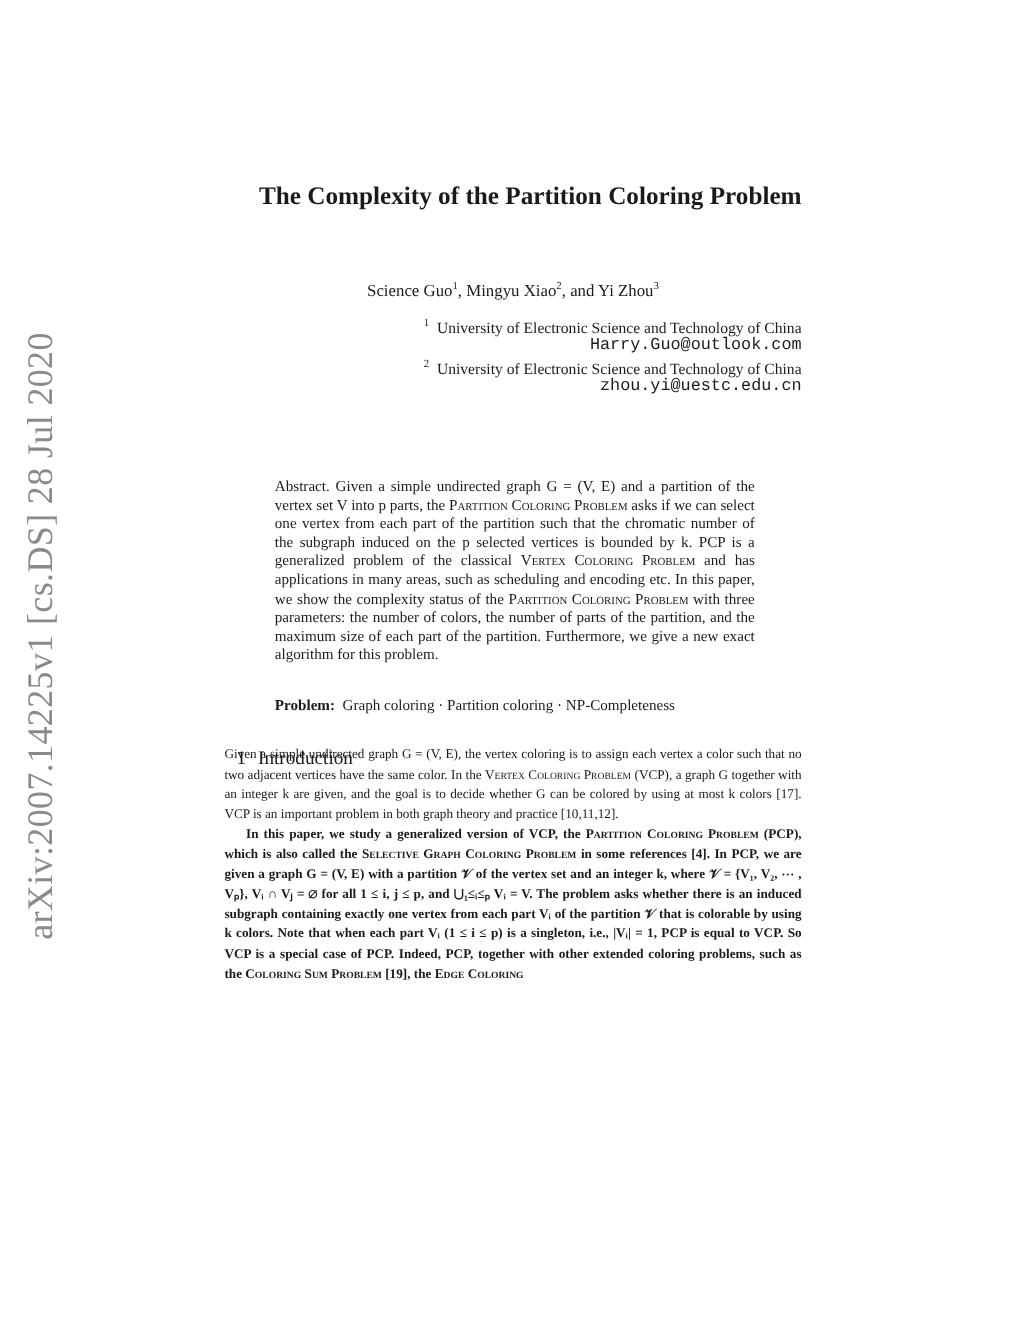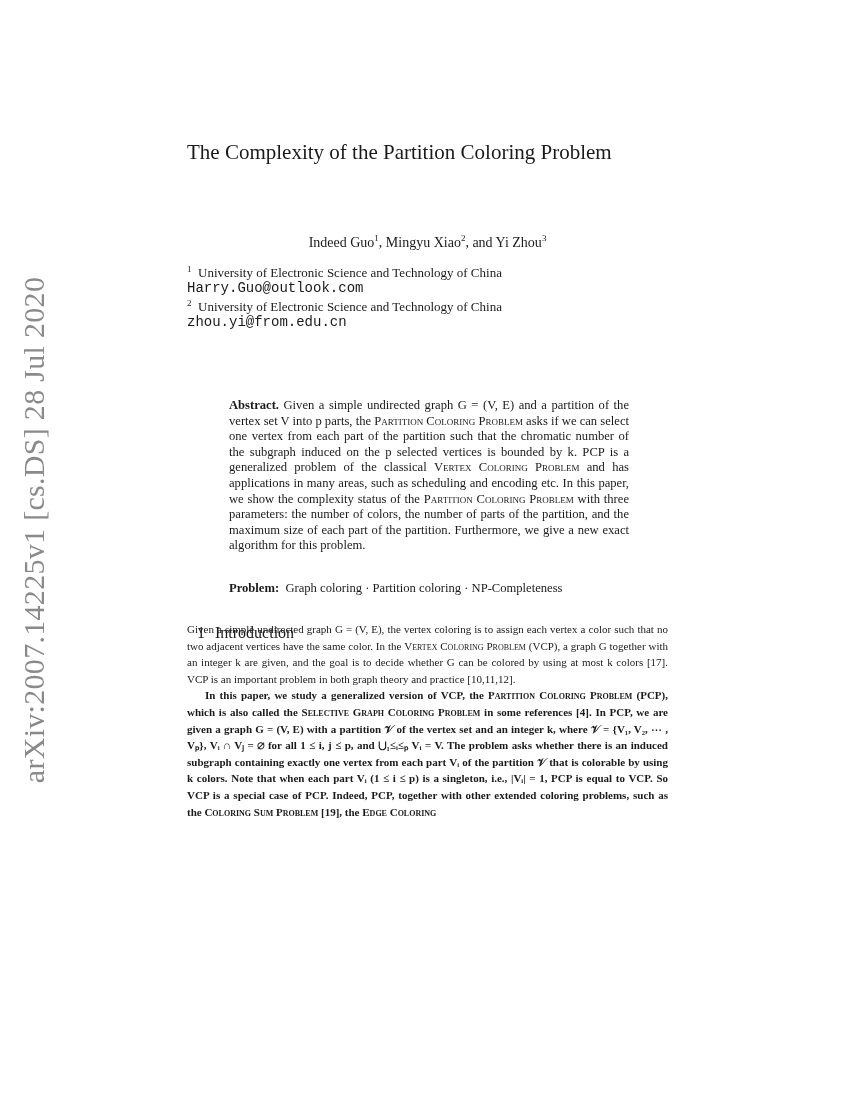--- a/index.html
+++ b/index.html
@@ -2,59 +2,59 @@
 <html><head>
 <meta charset="utf-8">
 <style>
   html, body { margin:0; padding:0; background:#ffffff; }
   body { width:850px; height:1100px; position:relative; overflow:hidden;
          font-family:"DejaVu Serif", "Liberation Serif", serif; color:#1a1a1a; }
   .sc { font-variant:small-caps; }
   .stamp { position:absolute; left:14px; top:280px; width:40px; height:500px; }
   .stamp span { position:absolute; left:50%; top:50%; transform:translate(-50%,-50%) rotate(-90deg);
                 white-space:nowrap; font-family:"Liberation Serif", serif; font-size:30px; color:#8a8a8a; letter-spacing:0.3px; }
-  .title { position:absolute; left:187px; width:481px; top:140px; text-align:left;
-           font-family:"Liberation Serif", serif; font-weight:normal; font-size:21px; line-height:25px; }
+  .title { position:absolute; left:187px; width:481px; top:151px; text-align:right;
+           font-family:"Liberation Serif", serif; font-weight:bold; font-size:21px; line-height:25px; }
   .authors { position:absolute; left:187px; width:481px; top:233px; text-align:center;
              font-family:"Liberation Serif", serif; font-size:14px; }
-  .affils { position:absolute; left:187px; width:481px; top:262px; text-align:left;
+  .affils { position:absolute; left:187px; width:481px; top:262px; text-align:right;
             font-family:"Liberation Serif", serif; font-size:13px; line-height:15.5px; }
   .affil-line sup, .authors sup { font-size:9px; }
   .affil-email { font-family:"Liberation Mono", monospace; font-size:14px; }
   .abstract { position:absolute; left:229px; width:400px; top:398px;
               font-family:"Liberation Serif", serif; font-size:12.6px; line-height:15.6px; text-align:justify; }
-  .abstract b { font-weight:bold; }
+  .abstract b { font-weight:normal; }
   .keywords { position:absolute; left:229px; width:400px; top:581px;
               font-family:"Liberation Serif", serif; font-size:12.6px; }
   .section { position:absolute; left:187px; top:624px; font-family:"Liberation Serif", serif;
              font-weight:normal; font-size:16px;text-align:center; }
   .section .num { display:inline-block; width:28px; }
   .body-text { position:absolute; left:187px; width:481px; top:621px;
                font-family:"Liberation Serif", serif; font-size:11px; line-height:16.6px; text-align:justify; }
   .body-text p { margin:0; }
   .body-text p.indent { text-indent:18px;font-weight:bold; }
 </style>
 </head>
 <body>
 
 <div class="stamp">
   <span>arXiv:2007.14225v1  [cs.DS]  28 Jul 2020</span>
 </div>
 
 <div class="title">The Complexity of the Partition Coloring Problem</div>
 
 <div class="authors">
-  <span>Indeed Guo</span><sup>1</sup><span>, </span><span>Mingyu Xiao</span><sup>2</sup><span>, and </span><span>Yi Zhou</span><sup>3</sup>
+  <span>Science Guo</span><sup>1</sup><span>, </span><span>Mingyu Xiao</span><sup>2</sup><span>, and </span><span>Yi Zhou</span><sup>3</sup>
 </div>
 
 <div class="affils">
   <div class="affil-line"><sup>1</sup>&nbsp; <span>University of Electronic Science and Technology of China</span></div>
   <div class="affil-email">Harry.Guo@outlook.com</div>
   <div class="affil-line"><sup>2</sup>&nbsp; <span>University of Electronic Science and Technology of China</span></div>
-  <div class="affil-email">zhou.yi@from.edu.cn</div>
+  <div class="affil-email">zhou.yi@uestc.edu.cn</div>
 </div>
 
 <div class="abstract">
   <b>Abstract.</b><span> Given a simple undirected graph G = (V, E) and a partition of the vertex set V into p parts, the </span><span class="sc">Partition Coloring Problem</span><span> asks if we can select one vertex from each part of the partition such that the chromatic number of the subgraph induced on the p selected vertices is bounded by k. PCP is a generalized problem of the classical </span><span class="sc">Vertex Coloring Problem</span><span> and has applications in many areas, such as scheduling and encoding etc. In this paper, we show the complexity status of the </span><span class="sc">Partition Coloring Problem</span><span> with three parameters: the number of colors, the number of parts of the partition, and the maximum size of each part of the partition. Furthermore, we give a new exact algorithm for this problem.</span>
 </div>
 
 <div class="keywords">
   <b>Problem:</b>&nbsp; <span>Graph coloring</span><span> · </span><span>Partition coloring</span><span> · </span><span>NP-Completeness</span>
 </div>
 

